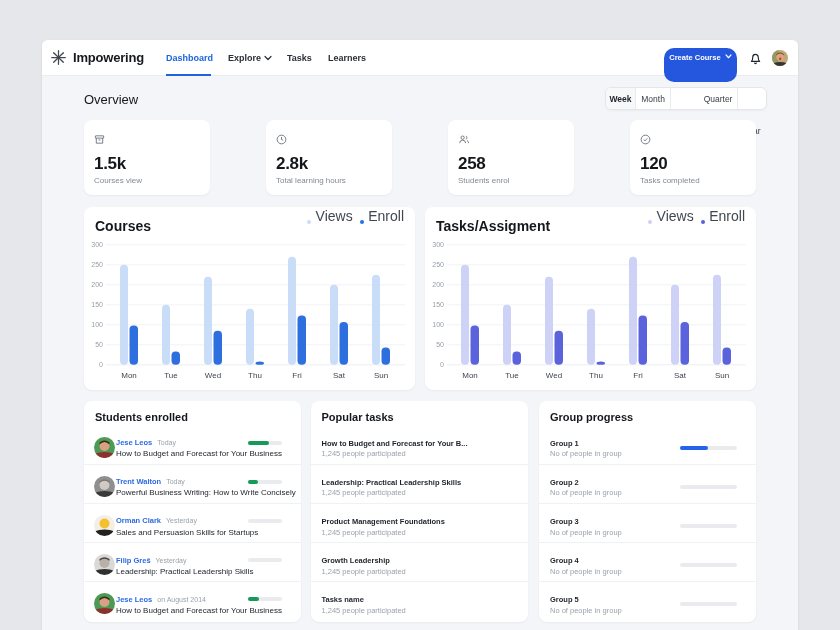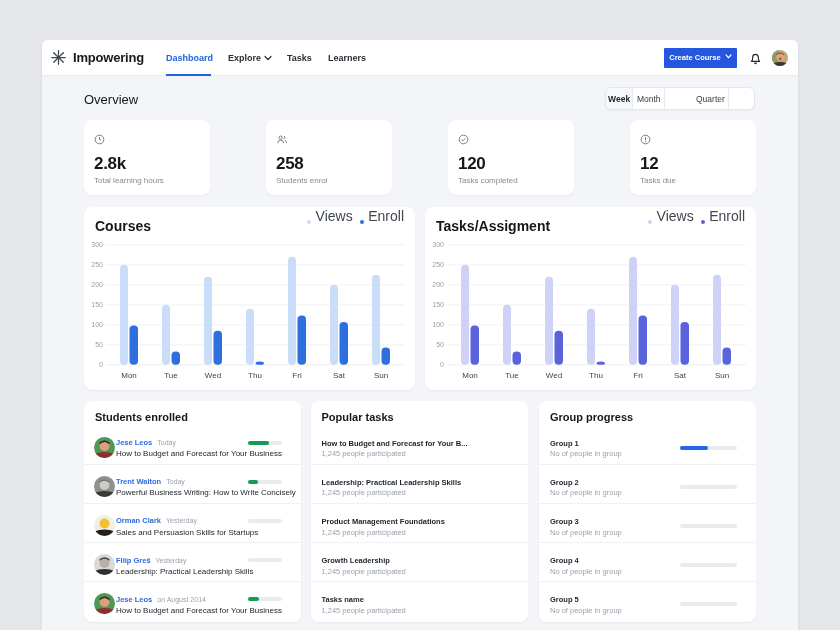--- a/index.html
+++ b/index.html
@@ -8,25 +8,25 @@
 .header { position:absolute; left:0; top:0; width:756px; height:36px; background:#fff; border-bottom:1px solid #eaecee; }
 .logo-svg { position:absolute; left:9px; top:10px; }
 .brand { position:absolute; left:31px; top:10px; font-size:13px; font-weight:bold; color:#15181d; letter-spacing:-0.2px; }
 .nav-item { position:absolute; top:12.5px; font-size:9px; font-weight:bold; color:#2a2f36; }
 .nav-dash { left:124px; color:#1d64dc; }
 .nav-underline { position:absolute; left:124px; top:34px; width:45px; height:2px; background:#1d64dc; }
 .nav-explore { left:186px; }
 .nav-chev { position:absolute; left:222px; top:15px; }
 .nav-tasks { left:245px; }
 .nav-learners { left:286px; }
-.btn { position:absolute; left:622px; top:8px; width:73px; height:20px; background:#2457dd; border-radius:1px; color:#fff; font-size:7.5px; font-weight:bold; text-align:center; line-height:20px; }
+.btn { position:absolute; left:622px; top:8px; width:73px; height:34px; background:#2457dd; border-radius:10px; color:#fff; font-size:7.5px; font-weight:bold; text-align:center; line-height:20px; }
 .bell { position:absolute; left:707.5px; top:12.5px; }
 .avatar-top { position:absolute; left:730px; top:10px; width:16px; height:16px; border-radius:50%; overflow:hidden; }
 .overview { position:absolute; left:42px; top:52px; font-size:13px; font-weight:normal; color:#15181d; }
-.segs { position:absolute; left:563px; top:47px; width:150px; height:23px; background:#fff; border:1px solid #e4e6e9; border-radius:6px; display:flex; box-shadow:0 1px 2px rgba(0,0,0,.04); }
+.segs { position:absolute; left:563px; top:47px; width:162px; height:23px; background:#fff; border:1px solid #e4e6e9; border-radius:6px; display:flex; box-shadow:0 1px 2px rgba(0,0,0,.04); }
 .seg { font-size:8.5px; color:#3a4048; display:flex; align-items:center; justify-content:center; border-right:1px solid #e9ebee; }
 .seg:last-child { border-right:none; }
 .seg.w1 { width:34px; font-weight:bold; color:#22272e; background:#f7f8fa; border-radius:6px 0 0 6px; }
 .seg.w2 { width:40px; } .seg.w3 { width:44px;margin-left:28px; } .seg.w4 { width:32px;margin-top:43px; }
 .stats { position:absolute; left:42px; top:80px; width:672px; height:75px; display:flex; justify-content:space-between; }
 .stat { width:126px; height:75px; background:#fff; border-radius:8px; box-shadow:0 1px 2px rgba(16,24,40,.05); padding:11px 10px; }
 .stat .icon { height:11px; }
 .stat .val { margin-top:15px; font-size:17px; font-weight:bold; color:#14171c; letter-spacing:-0.3px; line-height:14px; }
 .stat .lbl { margin-top:6px; font-size:8px; line-height:8px; color:#828a94; }
 .chart-card { position:absolute; top:167px; width:331px; height:183px; background:#fff; border-radius:8px; box-shadow:0 1px 2px rgba(16,24,40,.05); }
@@ -97,20 +97,29 @@
   <div class="segs">
     <div class="seg w1">Week</div>
     <div class="seg w2">Month</div>
     <div class="seg w3">Quarter</div>
     <div class="seg w4">Year</div>
   </div>
 
   <div class="stats">
     <div class="stat">
       <div class="icon"><svg width="11" height="11" viewBox="0 0 24 24" fill="none" stroke="#5d6570" stroke-width="1.8">
+            <rect x="3" y="4" width="18" height="5" rx="0.5"></rect>
+            <path d="M5 9 L5 20 L19 20 L19 9"></path>
+            <line x1="10" y1="13" x2="14" y2="13"></line>
+          </svg></div>
+      <div class="val">1.5k</div>
+      <div class="lbl">Courses view</div>
+    </div>
+    <div class="stat">
+      <div class="icon"><svg width="11" height="11" viewBox="0 0 24 24" fill="none" stroke="#5d6570" stroke-width="1.8">
             <circle cx="12" cy="12" r="9.5"></circle>
             <polyline points="12,6.5 12,12 15.5,13.5"></polyline>
           </svg></div>
       <div class="val">2.8k</div>
       <div class="lbl">Total learning hours</div>
     </div>
     <div class="stat">
       <div class="icon"><svg width="12" height="11" viewBox="0 0 26 24" fill="none" stroke="#5d6570" stroke-width="1.8">
             <circle cx="10" cy="8" r="3.6"></circle>
             <path d="M3.5 20 a6.5 6.5 0 0 1 13 0"></path>
@@ -120,29 +129,20 @@
       <div class="val">258</div>
       <div class="lbl">Students enrol</div>
     </div>
     <div class="stat">
       <div class="icon"><svg width="11" height="11" viewBox="0 0 24 24" fill="none" stroke="#5d6570" stroke-width="1.8">
             <circle cx="12" cy="12" r="9.5"></circle>
             <polyline points="8,12.2 11,15 16,9.5"></polyline>
           </svg></div>
       <div class="val">120</div>
       <div class="lbl">Tasks completed</div>
-    </div>
-    <div class="stat">
-      <div class="icon"><svg width="11" height="11" viewBox="0 0 24 24" fill="none" stroke="#5d6570" stroke-width="1.8">
-            <circle cx="12" cy="12" r="9.5"></circle>
-            <line x1="12" y1="7" x2="12" y2="13.5"></line>
-            <circle cx="12" cy="16.8" r="0.6" fill="#5d6570"></circle>
-          </svg></div>
-      <div class="val">12</div>
-      <div class="lbl">Tasks due</div>
     </div>
   </div>
 
   <div class="chart-card cc1">
     <div class="chart-title">Courses</div>
     <div class="legend"><span class="dot" style="background:#c9dcf8"></span>Views<span class="sp"></span><span class="dot" style="background:#2470e8"></span>Enroll</div>
     <svg width="331" height="183" viewBox="0 0 331 183" style="position:absolute;left:0;top:0">
       <g>
           <line x1="22" y1="157.8" x2="321" y2="157.8" stroke="#eceef0" stroke-width="1"></line>
           <text x="19" y="160.3" text-anchor="end" font-size="7" fill="#979ea8" font-family="Liberation Sans, sans-serif">0</text>

